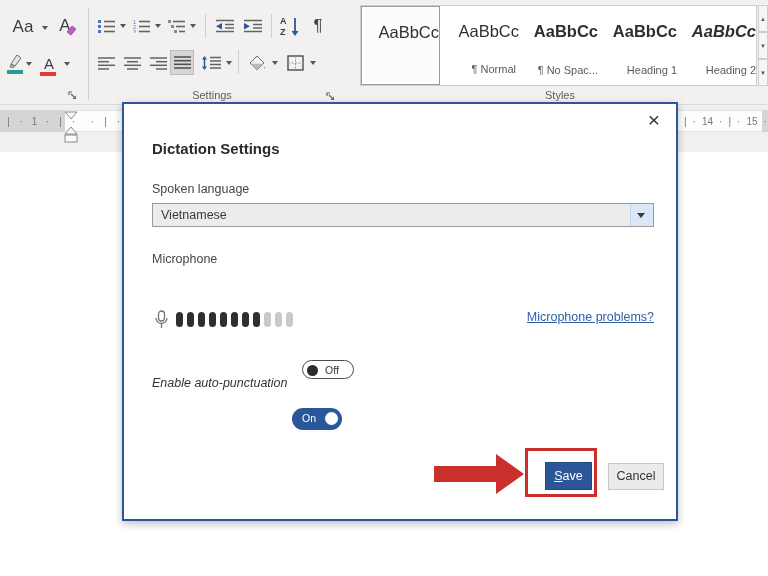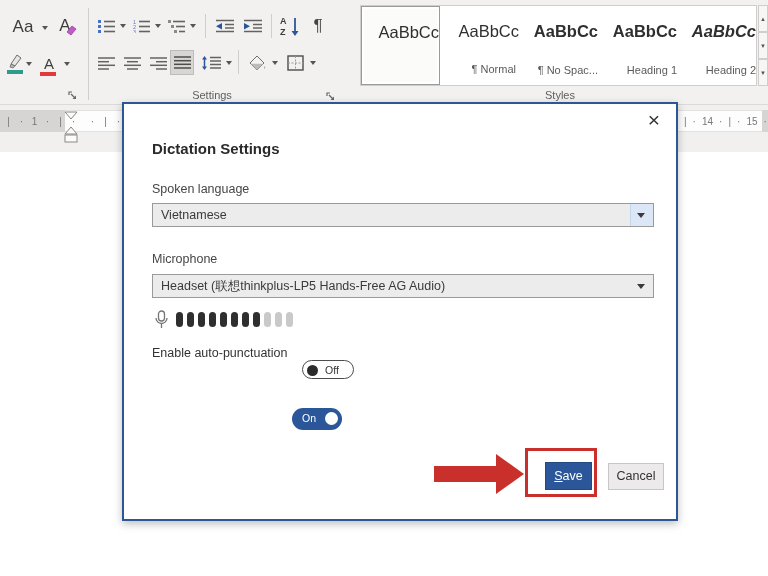--- a/index.html
+++ b/index.html
@@ -350,45 +350,42 @@
 
     <div class="abs fld-label" style="top:78px;">Spoken language</div>
     <div class="abs dd" style="top:99px;">
       <span>Vietnamese</span>
       <span class="arrow-zone blue">
           <span class="tri"></span>
         </span>
     </div>
 
     <div class="abs fld-label" style="top:148px;">Microphone</div>
-    <div class="abs dd" style="top:170px;">
-      <span>Headset (联想thinkplus-LP5 Hands-Free AG Audio)</span>
-      <span class="tri"></span>
-    </div>
 
     <svg class="abs" style="left:30px;top:206px;" width="15" height="19" viewBox="0 0 15 19">
       <rect x="4.5" y="1" width="6" height="10" rx="3" fill="none" stroke="#767676" stroke-width="1.3"></rect>
       <path d="M2 8 a5.5 5.5 0 0 0 11 0" fill="none" stroke="#767676" stroke-width="1.3"></path>
       <line x1="7.5" y1="14" x2="7.5" y2="18" stroke="#767676" stroke-width="1.3"></line>
     </svg>
     <div class="abs" id="mic-dots">
         <span class="dot filled"></span>
         <span class="dot filled"></span>
         <span class="dot filled"></span>
         <span class="dot filled"></span>
         <span class="dot filled"></span>
         <span class="dot filled"></span>
         <span class="dot filled"></span>
         <span class="dot filled"></span>
         <span class="dot"></span>
         <span class="dot"></span>
         <span class="dot"></span>
       </div>
-
-    <div class="abs tgl-label" style="left:28px;top:242px;">Enable auto-punctuation</div>
+    <a class="abs mic-link">Microphone problems?</a>
+
+    <div class="abs tgl-label" style="left:28px;top:272px;font-style:italic;">Enable auto-punctuation</div>
     <div class="abs toggle" id="toggle-off">
       <span class="knob"></span>
       <span class="state">Off</span>
     </div>
 
     <div class="abs toggle" id="toggle-on">
       <span class="state">On</span>
       <span class="knob"></span>
     </div>
 

